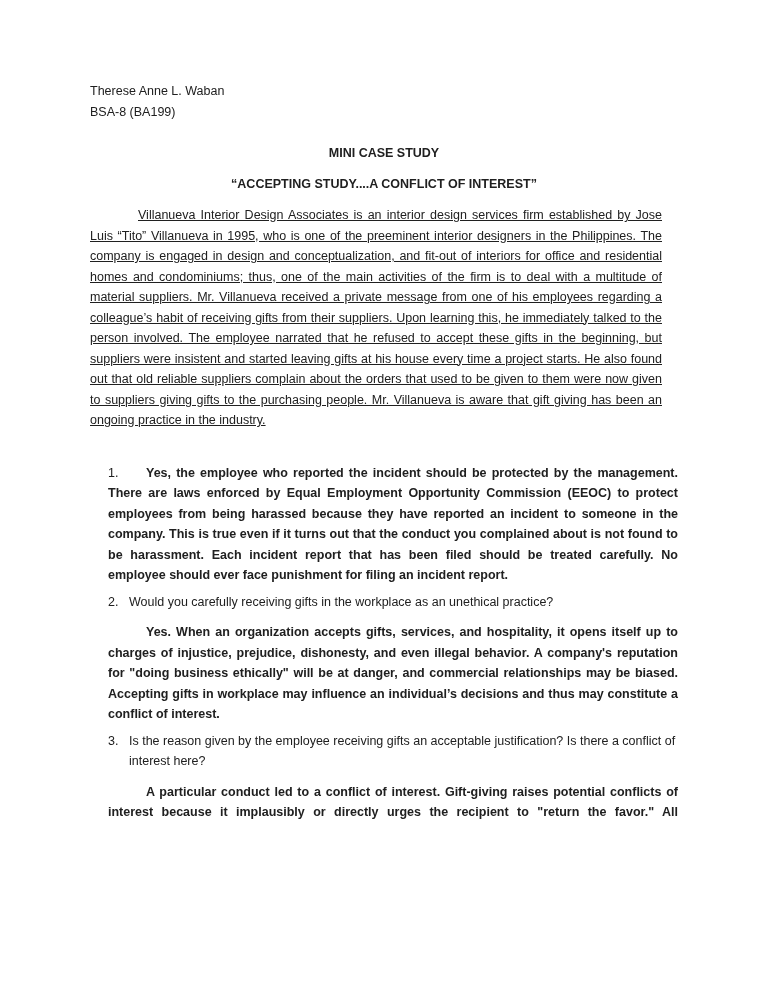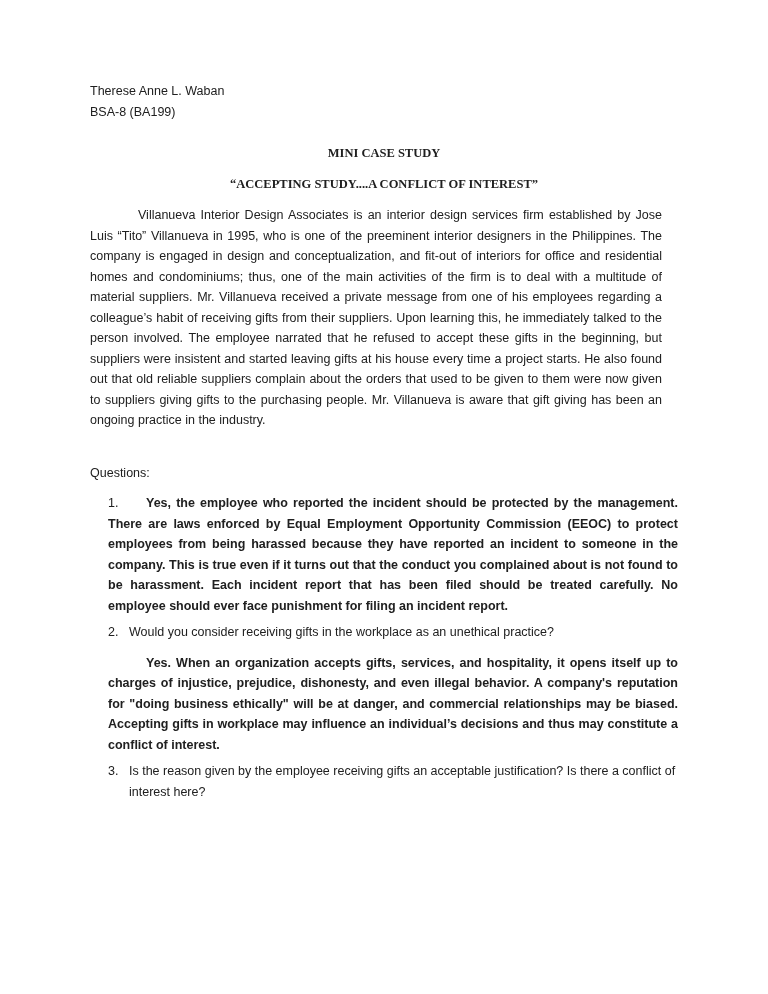--- a/index.html
+++ b/index.html
@@ -30,26 +30,26 @@
   }
   .doc-header .header-right {
     width: 138px;
   }
   .doc-title, .doc-subtitle {
     font-size: 12.5px;
     line-height: 20.5px;
     font-weight: bold;
     text-align: center;
     margin: 0 0 10.5px 0;
-    font-family: Liberation Serif, serif;
   }
   .case-paragraph {
     margin: 0 16px 32px 0;
     text-align: justify;
     text-indent: 48px;
+    text-decoration: underline;
   }
   .questions-label {
     margin: 0 0 9px 0;
   }
   .question {
     position: relative;
     padding-left: 39px;
     margin: 0;
   }
   .question .qnum {
@@ -77,40 +77,40 @@
       <div>Therese Anne L. Waban</div>
       <div>BSA-8 (BA199)</div>
     </div>
   </div>
 
   <div class="doc-title">MINI CASE STUDY</div>
   <div class="doc-subtitle">“ACCEPTING STUDY....A CONFLICT OF INTEREST”</div>
 
   <p class="case-paragraph">Villanueva Interior Design Associates is an interior design services firm established by Jose Luis “Tito” Villanueva in 1995, who is one of the preeminent interior designers in the Philippines. The company is engaged in design and conceptualization, and fit-out of interiors for office and residential homes and condominiums; thus, one of the main activities of the firm is to deal with a multitude of material suppliers. Mr. Villanueva received a private message from one of his employees regarding a colleague’s habit of receiving gifts from their suppliers. Upon learning this, he immediately talked to the person involved. The employee narrated that he refused to accept these gifts in the beginning, but suppliers were insistent and started leaving gifts at his house every time a project starts. He also found out that old reliable suppliers complain about the orders that used to be given to them were now given to suppliers giving gifts to the purchasing people. Mr. Villanueva is aware that gift giving has been an ongoing practice in the industry.</p>
 
-  <p class="questions-label">Questions:</p>
 
   <div id="questions-list">
 
       <div class="qa">
         <p class="question">
           <span class="qnum">1.</span>
         </p>
         <p class="answer">Yes, the employee who reported the incident should be protected by the management.  There are laws enforced by Equal Employment Opportunity Commission (EEOC) to protect employees from being harassed because they have reported an incident to someone in the company. This is true even if it turns out that the conduct you complained about is not found to be harassment. Each incident report that has been filed should be treated carefully. No employee should ever face punishment for filing an incident report.</p>
       </div>
 
       <div class="qa">
         <p class="question">
           <span class="qnum">2.</span>
-          <span class="qtext">Would you consider receiving gifts in the workplace as an unethical practice?</span>
+          <span class="qtext">Would you carefully receiving gifts in the workplace as an unethical practice?</span>
         </p>
         <p class="answer">Yes. When an organization accepts gifts, services, and hospitality, it opens itself up to charges of injustice, prejudice, dishonesty, and even illegal behavior.  A company's reputation for "doing business ethically" will be at danger, and commercial relationships may be biased. Accepting gifts in workplace may influence an individual’s decisions and thus may constitute a conflict of interest.</p>
       </div>
 
       <div class="qa">
         <p class="question">
           <span class="qnum">3.</span>
           <span class="qtext">Is the reason given by the employee receiving gifts an acceptable justification? Is there a conflict of interest here?</span>
         </p>
+        <p class="answer cut">A particular conduct led to a conflict of interest. Gift-giving raises potential conflicts of interest because it implausibly or directly urges the recipient to "return the favor." All</p>
       </div>
     </div>
 
 </div>
 
 </body></html>

